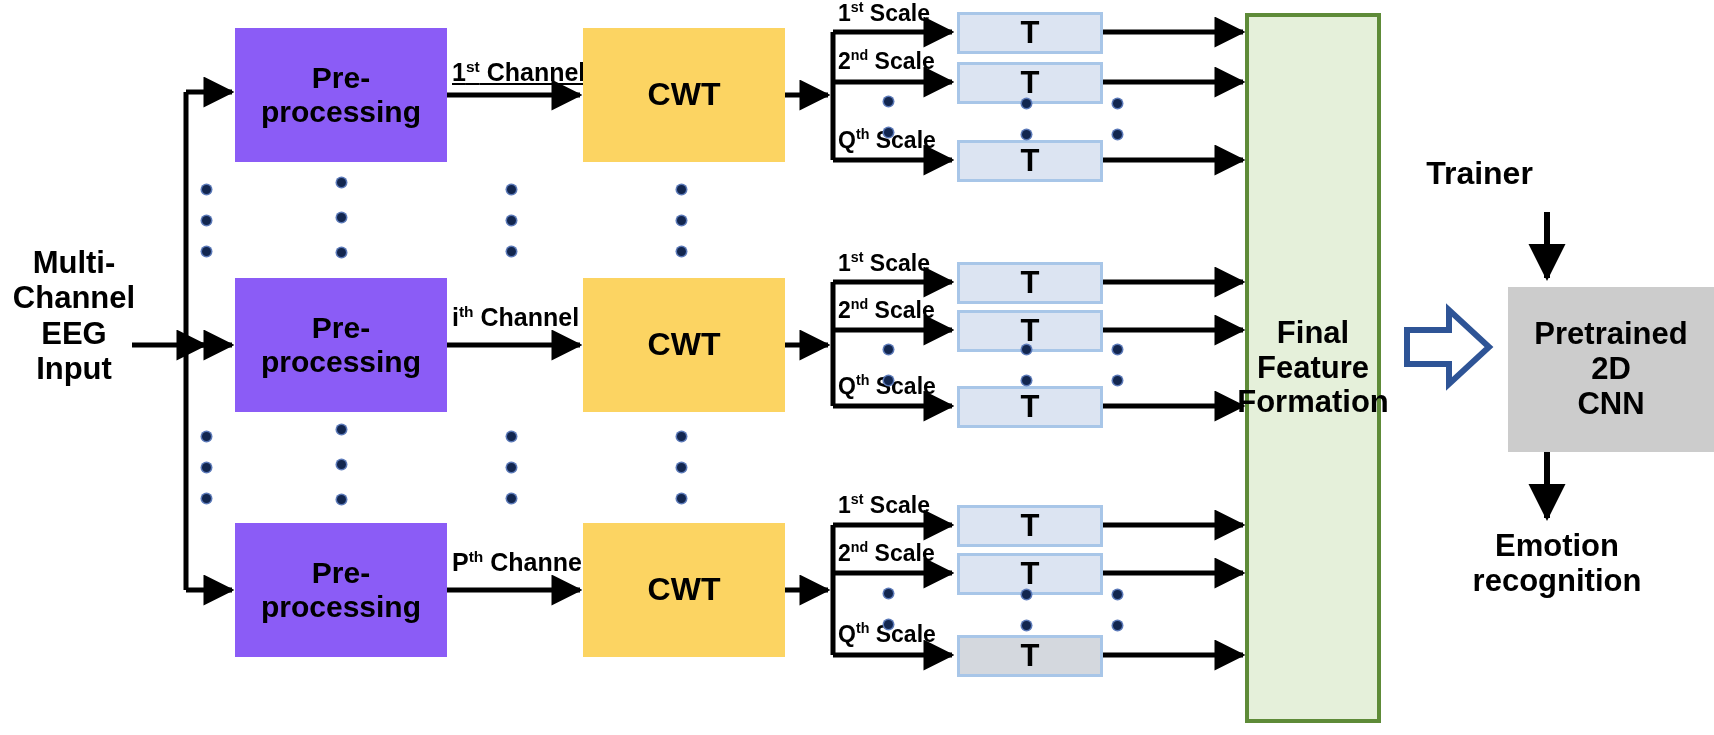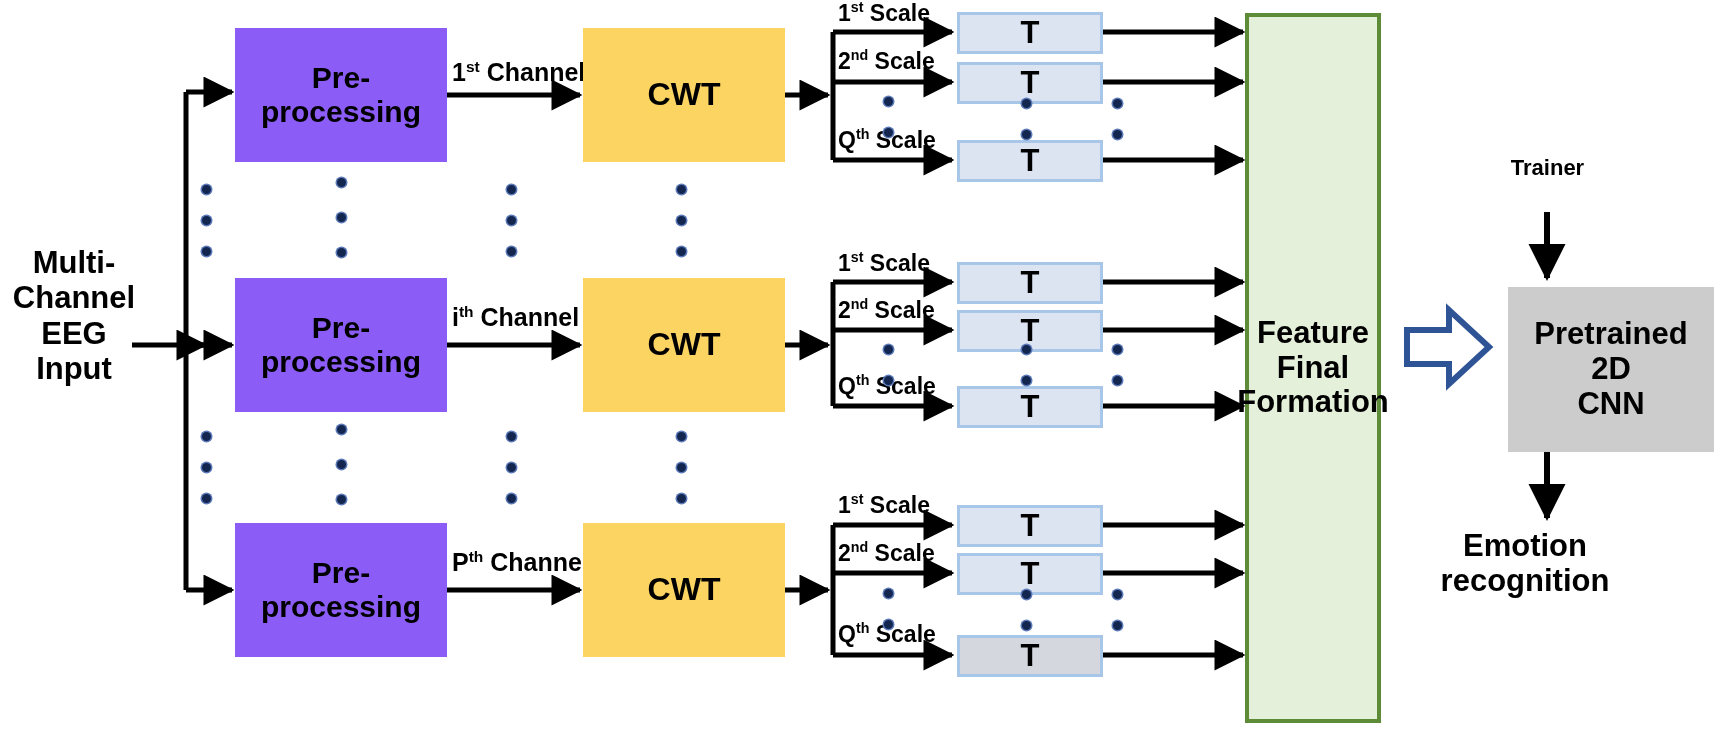--- a/index.html
+++ b/index.html
@@ -122,21 +122,21 @@
       <div>processing</div>
     </div>
   </div>
   <div class="block blk-pre" style="left:235px;top:523px;width:212px;height:134px;">
     <div>
       <div>Pre-</div>
       <div>processing</div>
     </div>
   </div>
 
-  <div class="txt chan-lbl" style="left:452px;top:58px;width:140px;text-align:left;">
+  <div class="txt chan-lbl" style="left:452px;top:58px;width:140px;text-align:left;text-decoration:underline;">
     <span>1</span><sup>st</sup><span> Channel</span>
   </div>
   <div class="txt chan-lbl" style="left:452px;top:303px;width:140px;text-align:left;">
     <span>i</span><sup>th</sup><span> Channel</span>
   </div>
   <div class="txt chan-lbl" style="left:452px;top:548px;width:140px;text-align:left;">
     <span>P</span><sup>th</sup><span> Channel</span>
   </div>
 
   <div class="block blk-cwt" style="left:583px;top:28px;width:202px;height:134px;">
@@ -204,39 +204,39 @@
     </div>
   <div class="block blk-t" style="left:957px;top:553px;width:146px;height:42px;">
     <span>T</span>
     </div>
   <div class="block blk-t-alt" style="left:957px;top:635px;width:146px;height:42px;">
     <span>T</span>
     </div>
 
   <div class="block blk-green" style="left:1245px;top:13px;width:136px;height:710px;">
     <div>
+      <div>Final</div>
       <div>Feature</div>
-      <div>Final</div>
       <div>Formation</div>
     </div>
   </div>
 
-  <div class="txt" style="left:1450px;top:155px;width:195px;font-size:22px;">
+  <div class="txt" style="left:1382px;top:155px;width:195px;font-size:32px;">
     <span>Trainer</span>
   </div>
 
   <div class="block blk-gray" style="left:1508px;top:287px;width:206px;height:165px;">
     <div>
       <div>Pretrained</div>
       <div>2D</div>
       <div>CNN</div>
     </div>
   </div>
 
-  <div class="txt" style="left:1368px;top:528px;width:314px;font-size:31px;">
+  <div class="txt" style="left:1400px;top:528px;width:314px;font-size:31px;">
     <div>Emotion</div>
     <div>recognition</div>
   </div>
 
   <div class="dotcol" style="left:202px;top:185px;gap:22px;">
     <div class="dot"></div>
     <div class="dot"></div>
     <div class="dot"></div>
   </div>
   <div class="dotcol" style="left:337px;top:178px;gap:26px;">

